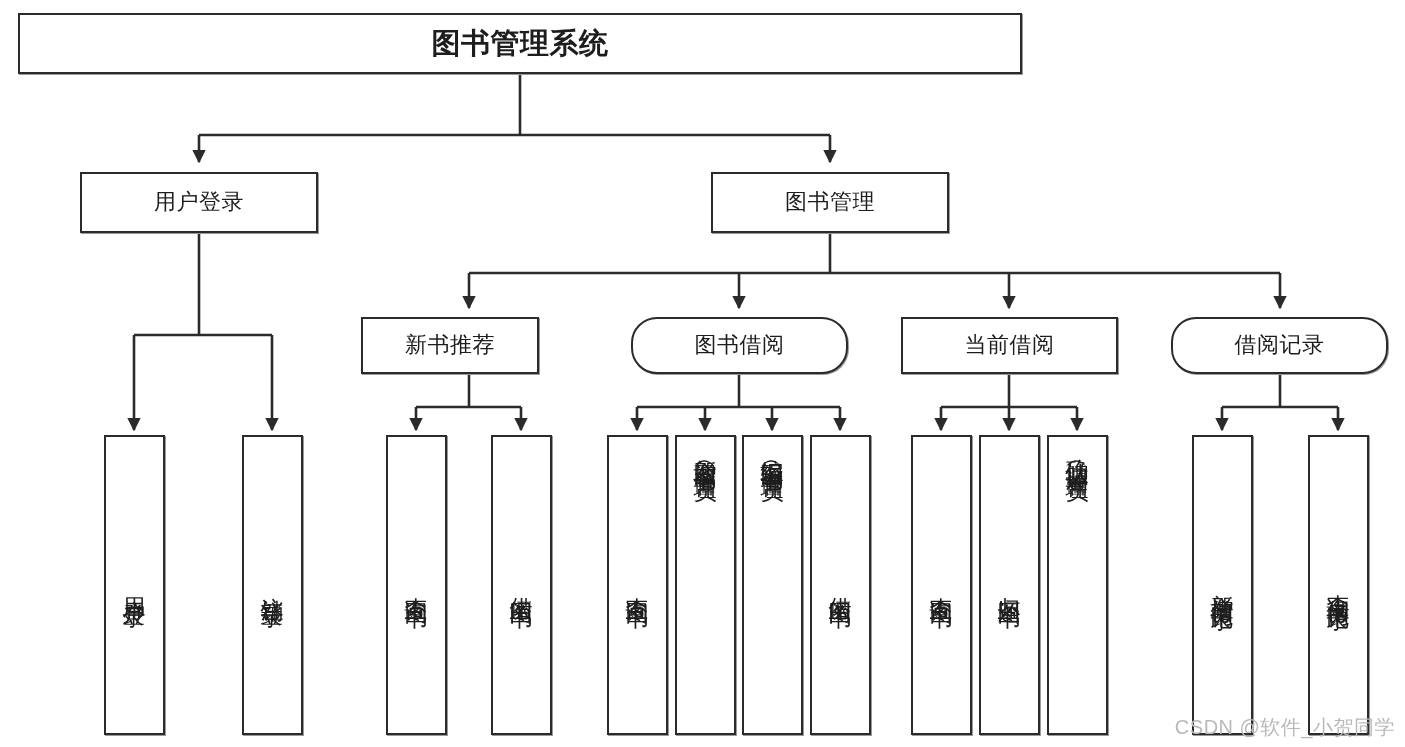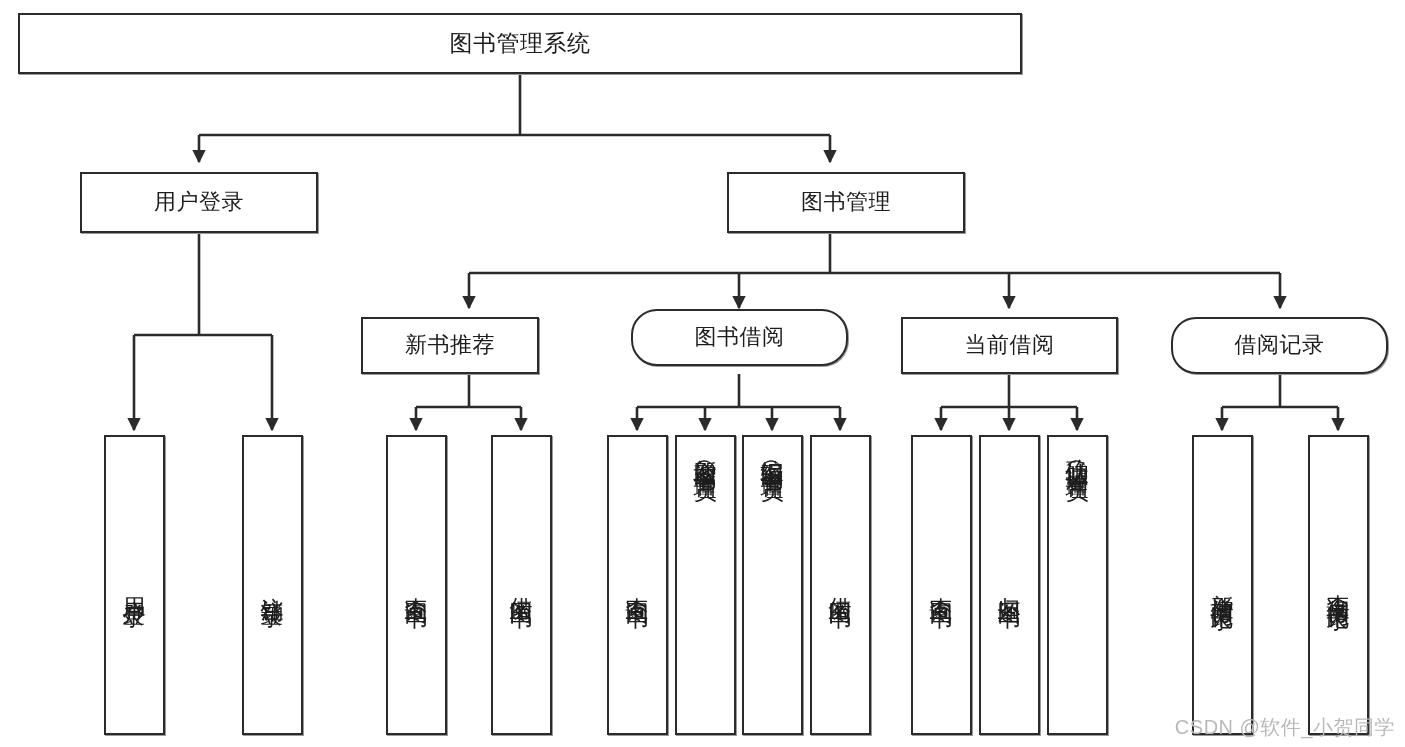--- a/index.html
+++ b/index.html
@@ -43,21 +43,22 @@
     text-align: center;
     line-height: 1.22;
     color: #1d1d1d;
     letter-spacing: 0.5px;
   }
   
   .node.horiz .label {
     font-size: 22px;
   }
   .node.root .label {
-    font-size: 23px;
+    font-size: 29px;
+    font-weight: bold;
   }
   
   .node.vert {
     align-items: flex-start;
     justify-content: center;
     padding-top: 4px;
   }
   .node.vert .label {
     writing-mode: vertical-rl;
     text-orientation: upright;
@@ -139,29 +140,29 @@
   </svg>
 
   <div class="node horiz root" style="left:18px; top:13px; width:1004px; height:61px;">
     <span class="label">图书管理系统</span>
   </div>
 
   <div class="node horiz" style="left:80px; top:172px; width:238px; height:61px;">
     <span class="label">用户登录</span>
   </div>
 
-  <div class="node horiz" style="left:727px; top:172px; width:238px; height:61px;">
+  <div class="node horiz" style="left:711px; top:172px; width:238px; height:61px;">
     <span class="label">图书管理</span>
   </div>
 
   <div class="node horiz" style="left:361px; top:317px; width:178px; height:57px;">
     <span class="label">新书推荐</span>
   </div>
 
-  <div class="node horiz" style="left:631px; top:309px; width:217px; height:57px;border-radius:26px;">
+  <div class="node horiz" style="left:631px; top:317px; width:217px; height:57px;border-radius:26px;">
     <span class="label">图书借阅</span>
   </div>
 
   <div class="node horiz" style="left:901px; top:317px; width:217px; height:57px;">
     <span class="label">当前借阅</span>
   </div>
 
   <div class="node horiz" style="left:1171px; top:317px; width:217px; height:57px;border-radius:25px;">
     <span class="label">借阅记录</span>
   </div>

